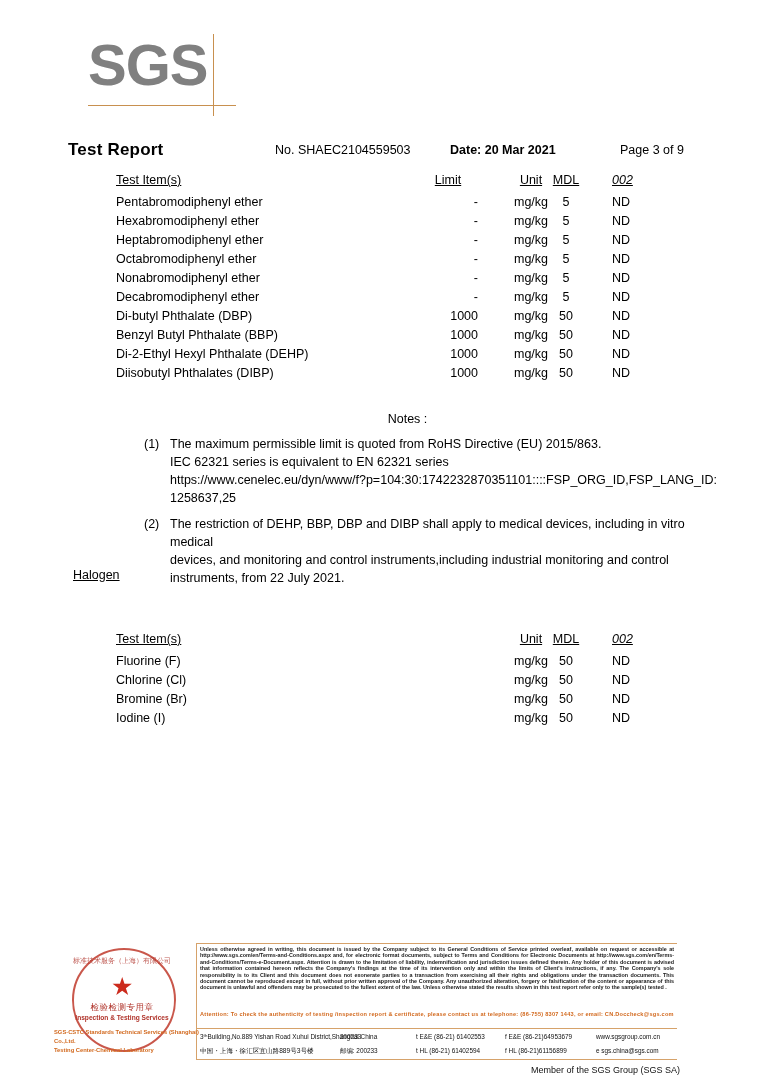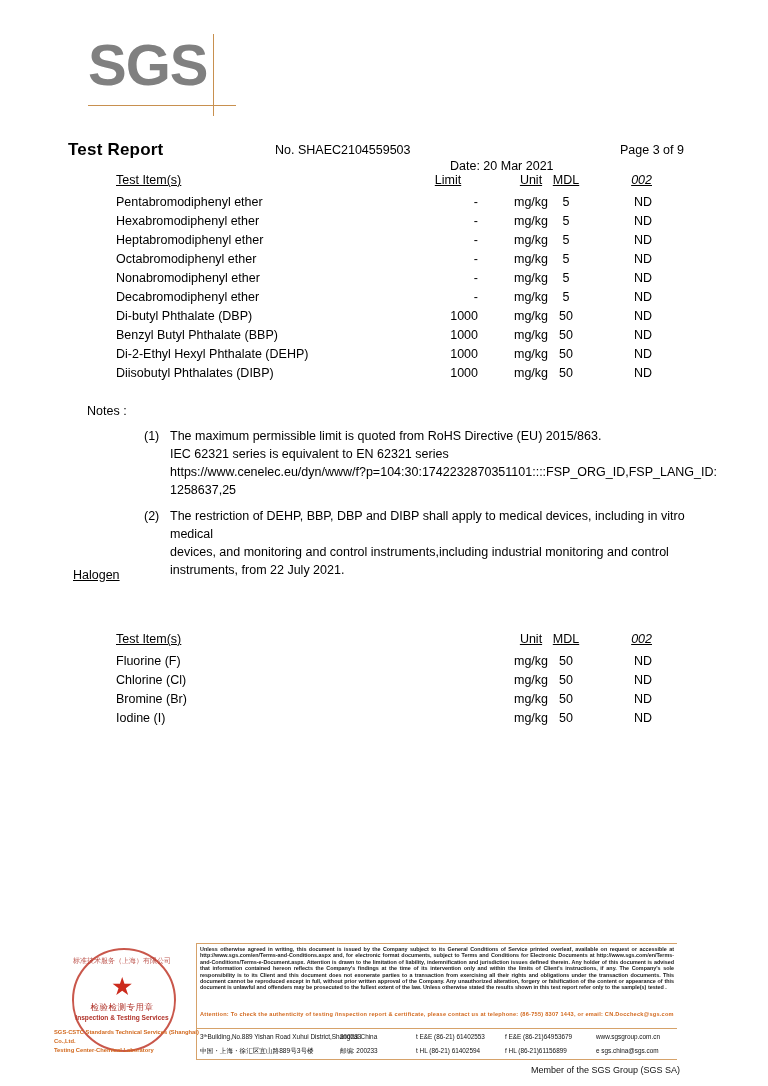--- a/index.html
+++ b/index.html
@@ -73,22 +73,23 @@
   }
   #doc-no {
     position: absolute;
     left: 207px;
     top: 3px;
     font-size: 12.5px;
   }
   #doc-date {
     position: absolute;
     left: 382px;
-    top: 19px;
-    font-size: 12.5px;
+    top: 3px;
+    font-size: 12.5px;
+    font-weight: bold;
   }
   #doc-page {
     position: absolute;
     left: 552px;
     top: 3px;
     font-size: 12.5px;
   }
 
   
   .tbl {
@@ -103,39 +104,40 @@
     height: 19px;
   }
   .hrow {
     position: relative;
     height: 22px;
   }
   .c-item   { position: absolute; left: 6px;   top: 0; }
   .c-limit  { position: absolute; left: 288px; top: 0; width: 80px; text-align: right; }
   .c-unit   { position: absolute; left: 340px; top: 0; width: 84px; text-align: center; padding-left: 39px; }
   .c-mdl    { position: absolute; left: 430px; top: 0; width: 52px; text-align: center; }
-  .c-res    { position: absolute; left: 490px; top: 0; width: 52px; text-align: right; }
+  .c-res    { position: absolute; left: 502px; top: 0; width: 52px; text-align: left; }
   .hrow .c-item,
   .hrow .c-limit,
   .hrow .c-unit,
   .hrow .c-mdl,
   .hrow .c-res { text-decoration: underline; }
   .hrow .c-res { font-style: italic; }
   .hrow .c-limit { text-align: center; left: 308px; width: 60px; }
 
   
   #notes-block {
     position: absolute;
     left: 68px;
     top: 400px;
     width: 660px;
     font-size: 12.5px;
   }
   #notes-label {
-    margin: 4px 0 9px 19px;
+    margin: 12px 0 9px 19px;
+    text-align: center;
   }
   .note {
     position: relative;
     margin: 0 0 2px 0;
     padding-left: 76px;
     line-height: 18px;
   }
   .note-num {
     position: absolute;
     left: 76px;

